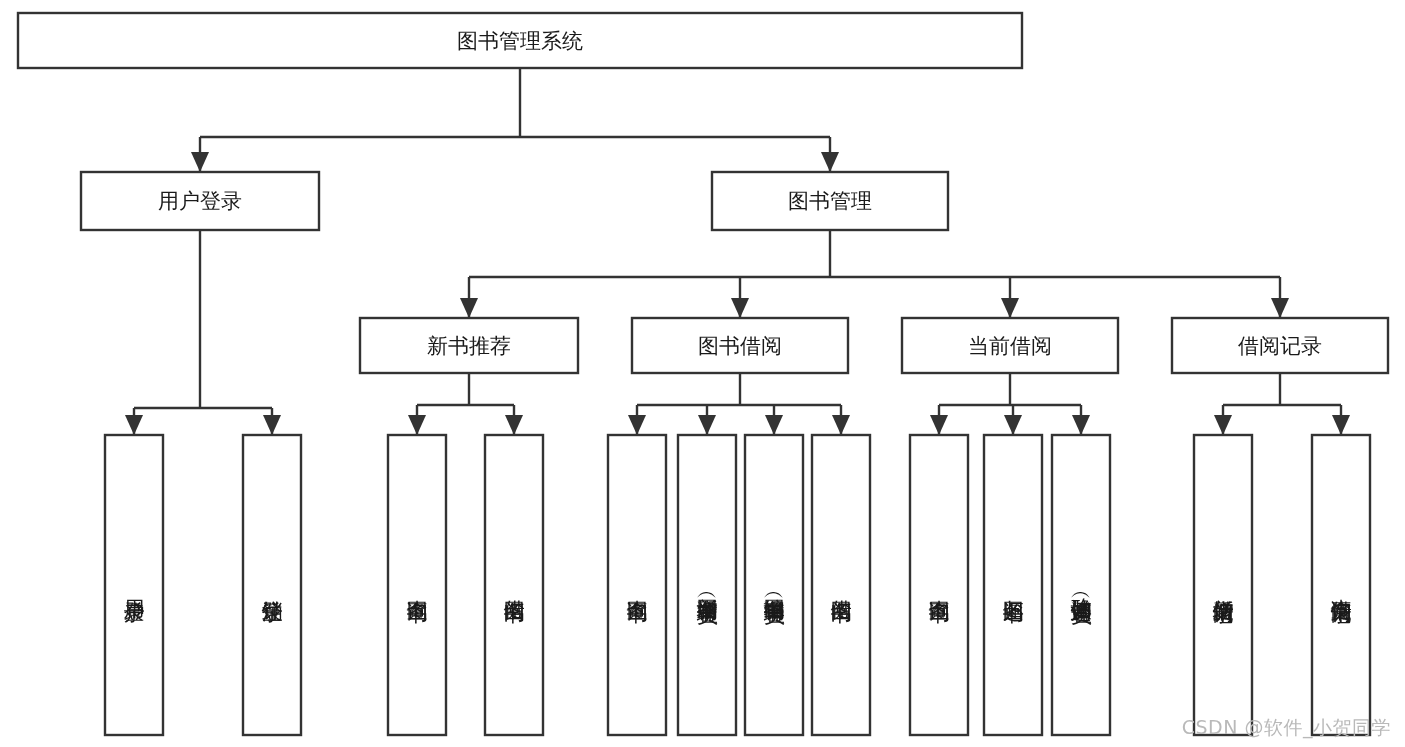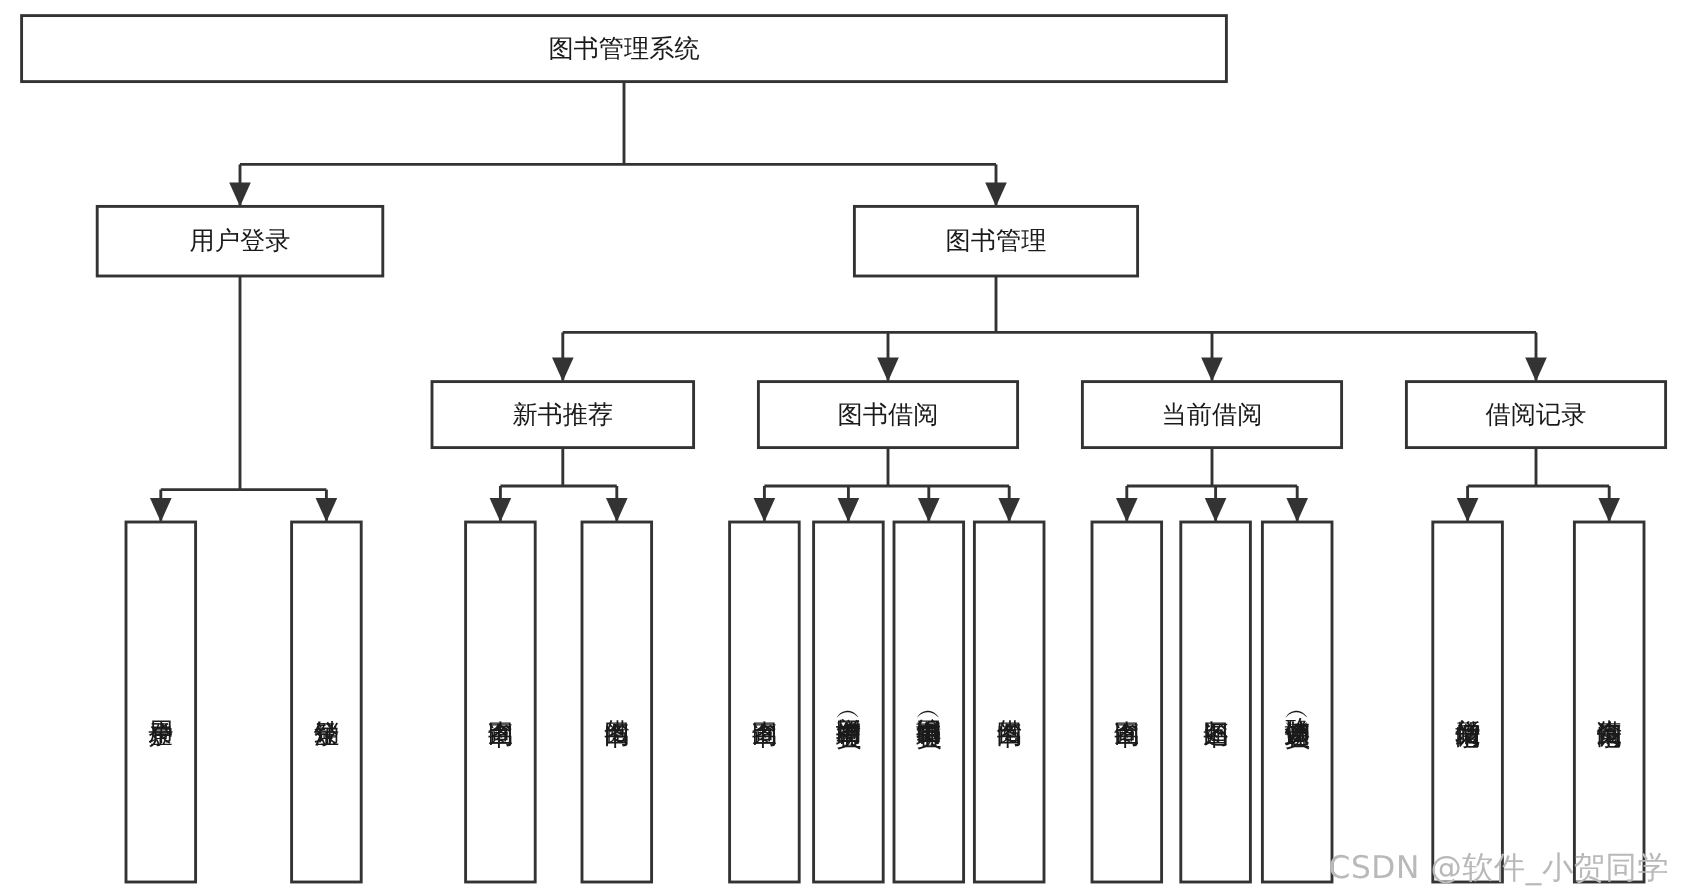--- a/index.html
+++ b/index.html
@@ -72,21 +72,21 @@
     align-items: center;
     justify-content: center;
     text-align: center;
     pointer-events: none;
   }
   .watermark {
     position: absolute;
     right: 14px;
     bottom: 6px;
     font-family: "DejaVu Sans", "Liberation Sans", sans-serif;
-    font-size: 26px;
+    font-size: 19px;
     color: #b9b9b9;
     white-space: nowrap;
     letter-spacing: 0.5px;
   }
 </style>
 </head>
 <body>
 
 <div id="diagram-root">
 

